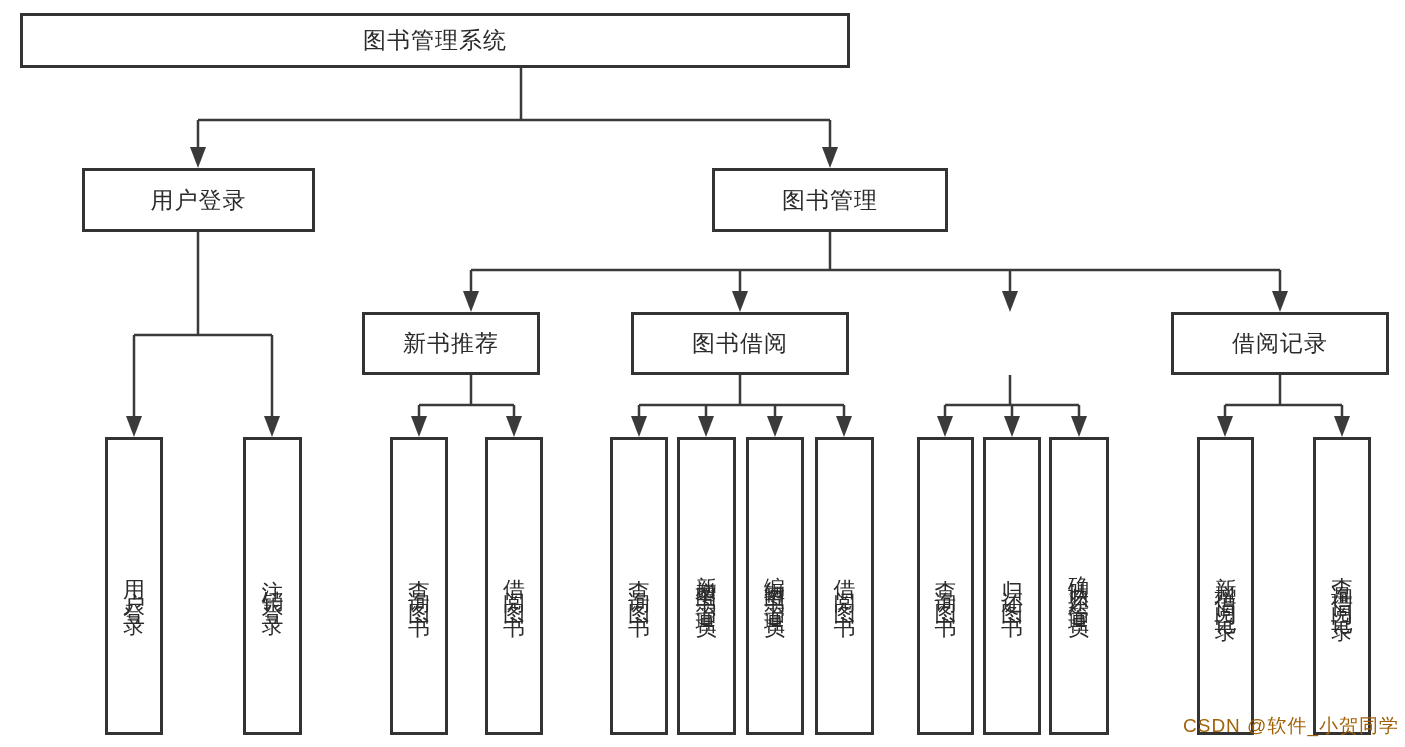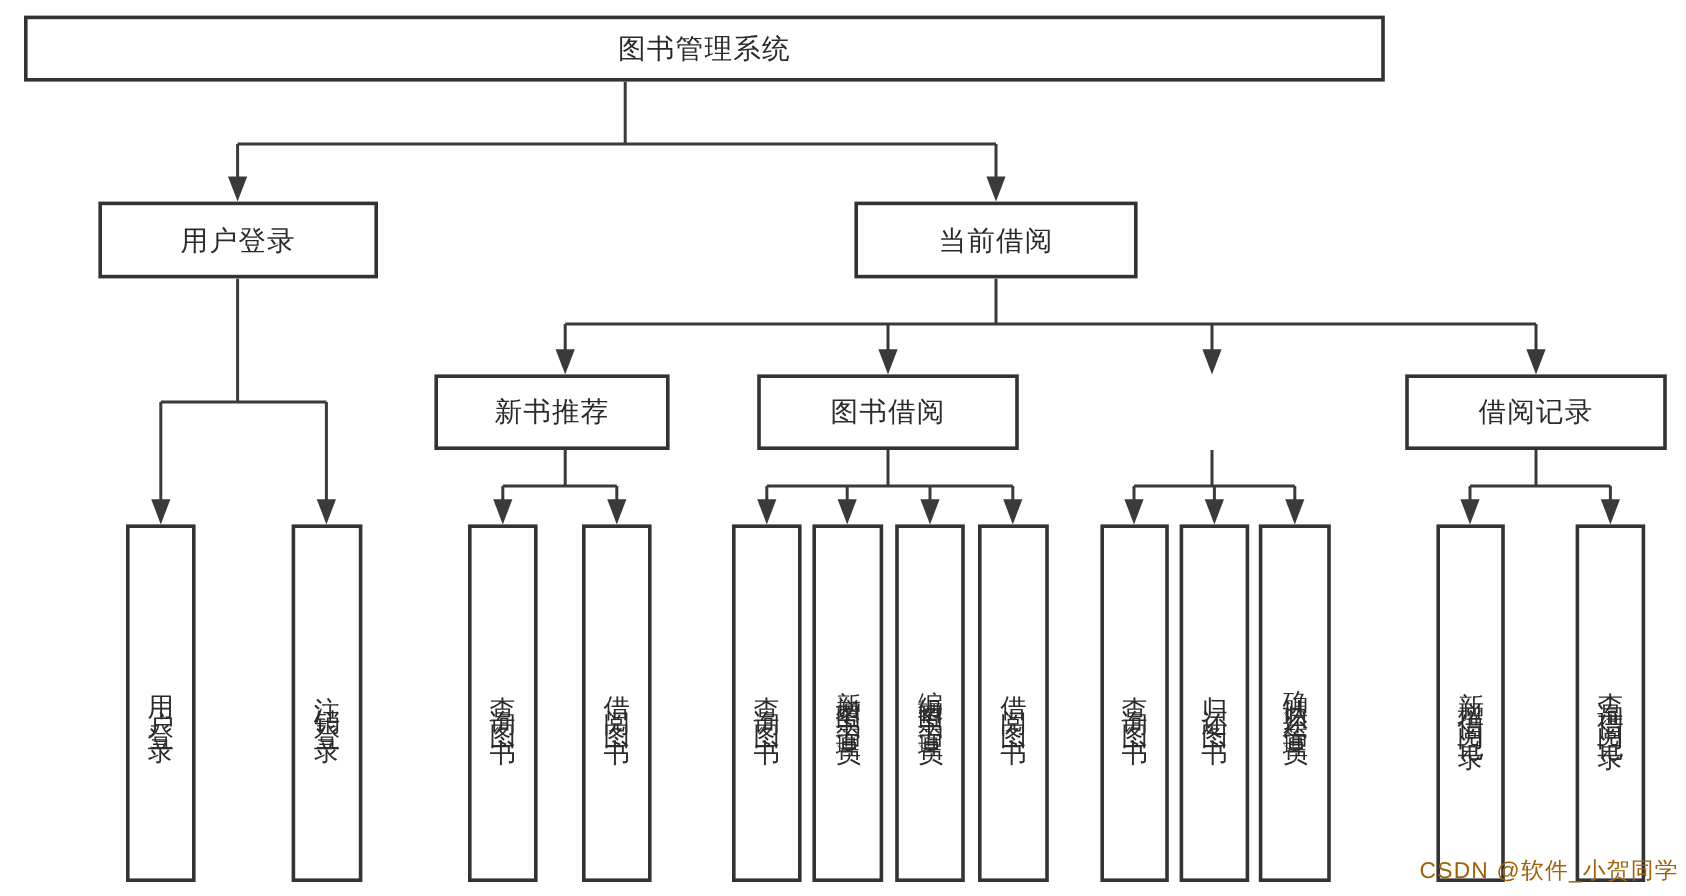--- a/index.html
+++ b/index.html
@@ -93,32 +93,32 @@
       <polygon points="767,416 783,416 775,437"></polygon>
       <polygon points="836,416 852,416 844,437"></polygon>
       <polygon points="937,416 953,416 945,437"></polygon>
       <polygon points="1004,416 1020,416 1012,437"></polygon>
       <polygon points="1071,416 1087,416 1079,437"></polygon>
       <polygon points="1217,416 1233,416 1225,437"></polygon>
       <polygon points="1334,416 1350,416 1342,437"></polygon>
     </g>
   </svg>
 
-  <div class="box" style="left:20px; top:13px; width:1134px; height:55px;align-items:center;">
+  <div class="box" style="left:20px; top:13px; width:830px; height:55px;align-items:center;">
     <span class="h-label">图书管理系统</span>
   </div>
 
   <div class="box" style="left:82px; top:168px; width:233px; height:64px;">
     <span class="h-label">用户登录</span>
   </div>
   <div class="box" style="left:712px; top:168px; width:236px; height:64px;">
-    <span class="h-label">当前借阅</span>
+    <span class="h-label">图书管理</span>
   </div>
 
-  <div class="box" style="left:362px; top:312px; width:196px; height:63px;">
+  <div class="box" style="left:362px; top:312px; width:178px; height:63px;">
     <span class="h-label">新书推荐</span>
   </div>
   <div class="box" style="left:631px; top:312px; width:218px; height:63px;">
     <span class="h-label">图书借阅</span>
   </div>
   <div class="box" style="left:1171px; top:312px; width:218px; height:63px;">
     <span class="h-label">借阅记录</span>
   </div>
 
   <div class="box" style="left:105px; top:437px; width:58px; height:298px;">

